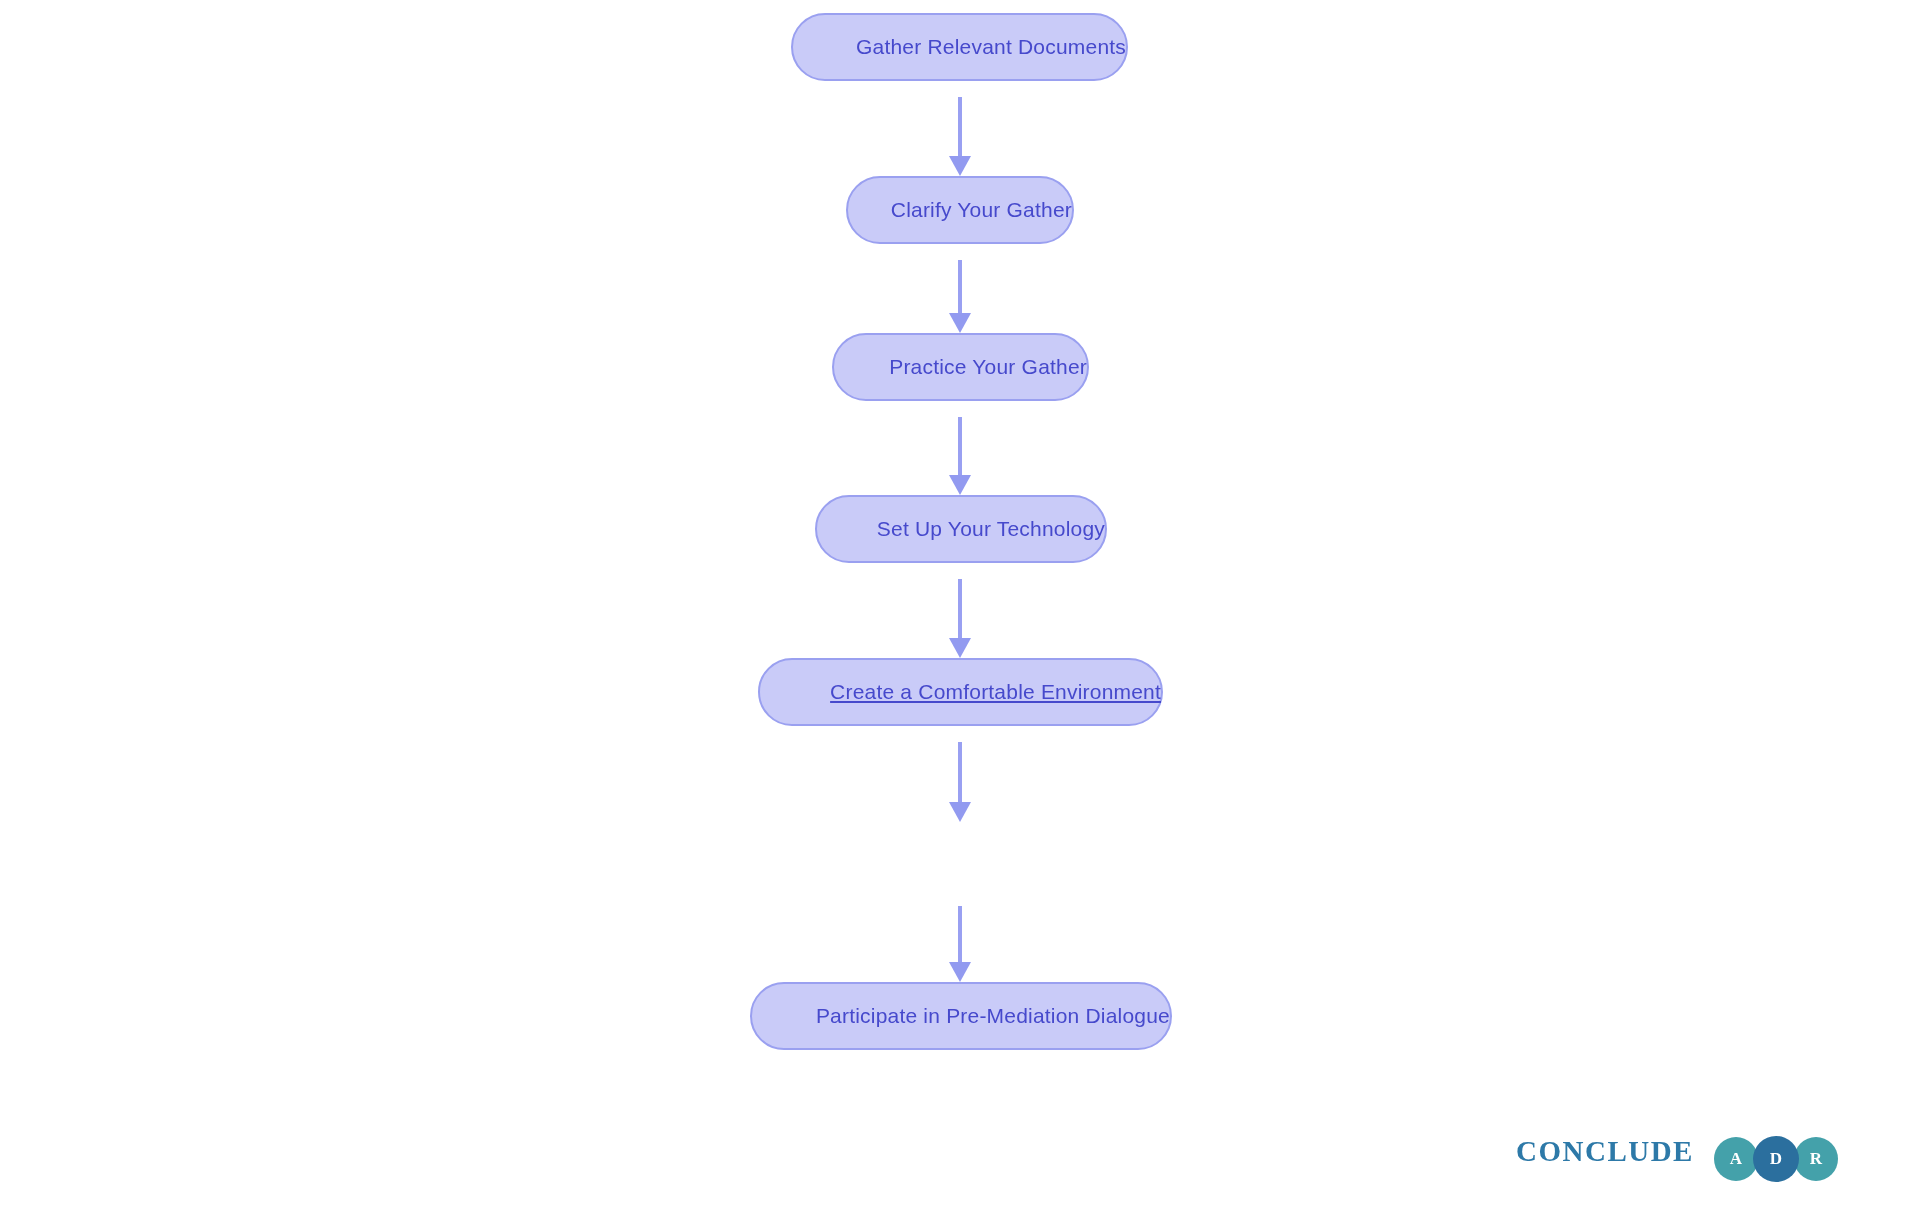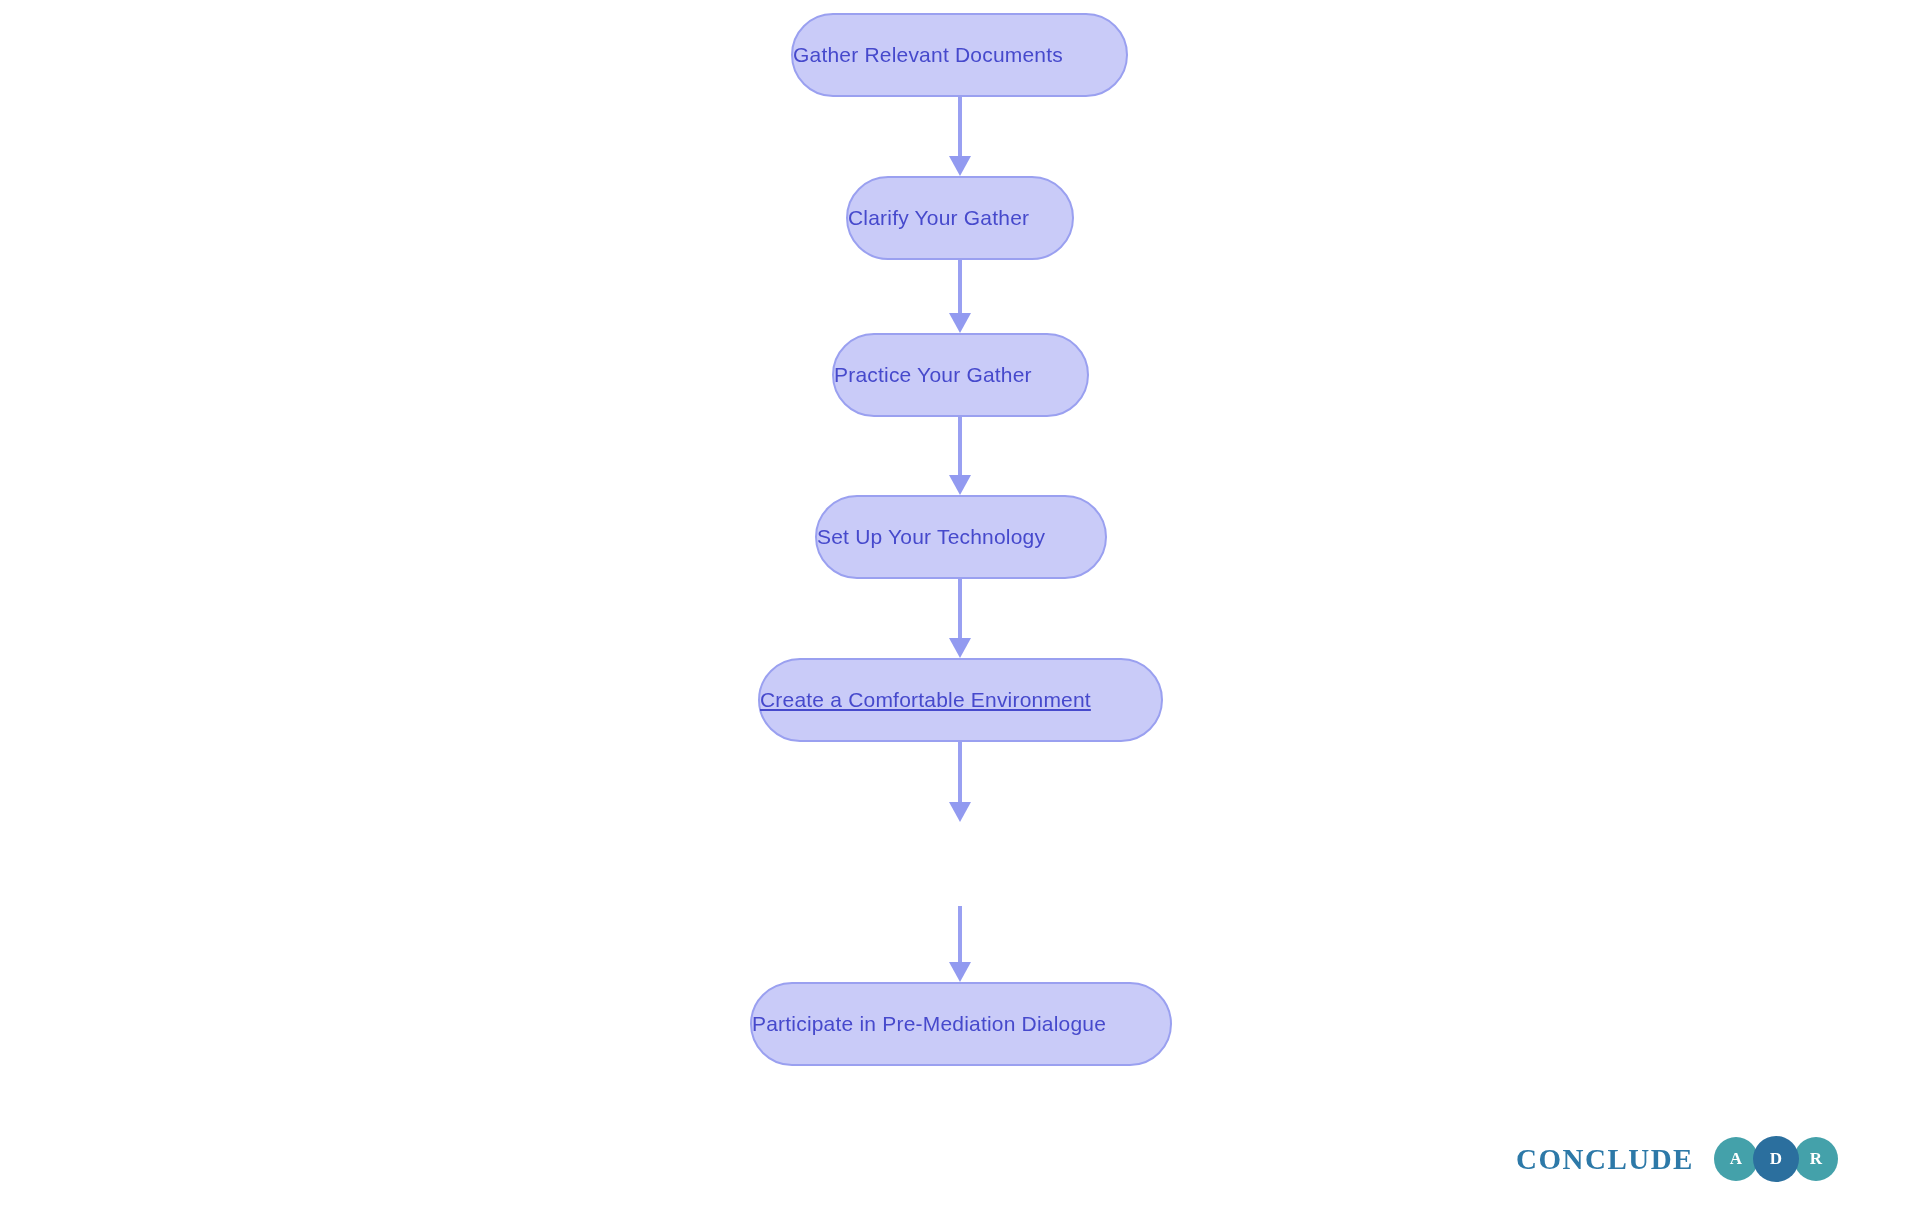--- a/index.html
+++ b/index.html
@@ -10,27 +10,27 @@
     position: relative;
     width: 1920px;
     height: 1215px;
     background: #ffffff;
     overflow: hidden;
   }
 
   
   .flow-node {
     position: absolute;
-    height: 84px;
+    height: 68px;
     background: #c9cbf8;
     border: 2px solid #9aa0f0;
     border-radius: 42px;
     display: flex;
     align-items: center;
-    justify-content: flex-start;
+    justify-content: flex-end;
     color: #4649cc;
     font-size: 21px;
     letter-spacing: 0.2px;
     white-space: nowrap;
   }
 
   
   .arrow-line {
     position: absolute;
     width: 4px;
@@ -45,21 +45,20 @@
     border-top: 20px solid #929af0;
   }
 
   
   .logo {
     position: absolute;
     left: 1516px;
     top: 1135px;
     height: 48px;
     display: flex;
-    align-items: center;
   }
   .logo-wordmark {
     font-family: "Liberation Serif", serif;
     font-weight: 700;
     font-size: 29px;
     letter-spacing: 1.5px;
     color: #2d79a8;
   }
   .logo-badges {
     display: flex;

